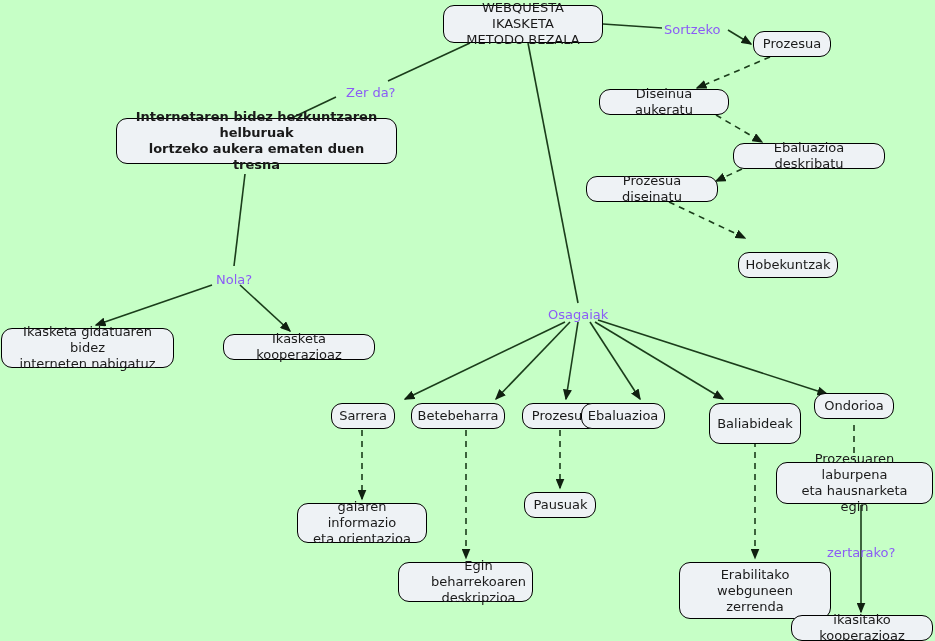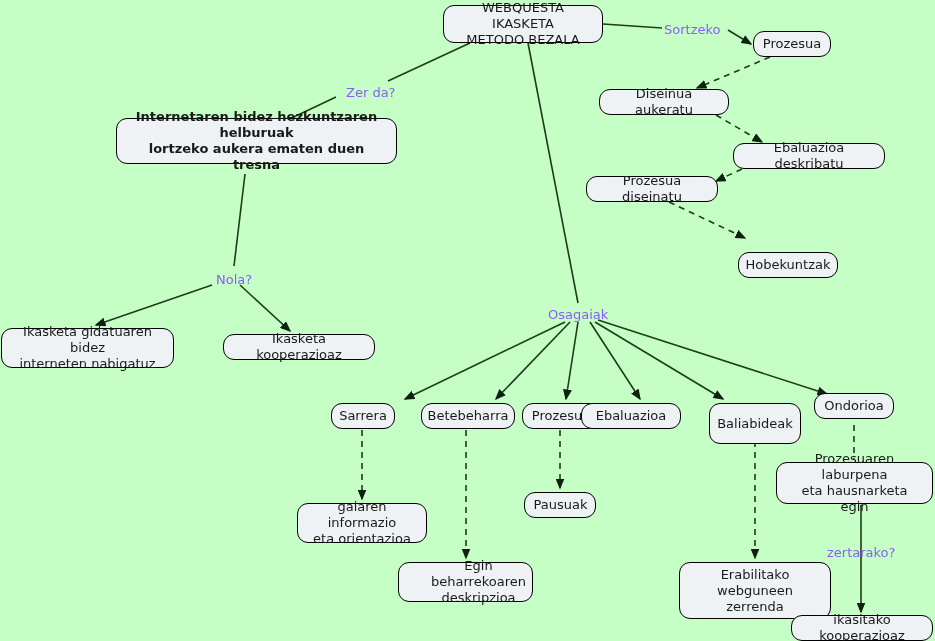--- a/index.html
+++ b/index.html
@@ -100,23 +100,23 @@
       <div class="node" style="left: 599px; top: 89px; width: 130px; height: 26px;">Diseinua aukeratu</div>
       <div class="node" style="left: 733px; top: 143px; width: 152px; height: 26px;">Ebaluazioa deskribatu</div>
       <div class="node" style="left: 586px; top: 176px; width: 132px; height: 26px;">Prozesua diseinatu</div>
       <div class="node" style="left: 738px; top: 240px; width: 100px; height: 26px; margin-top: 12px;">Hobekuntzak</div>
       <div class="node" style="left: 116px; top: 118px; width: 281px; height: 46px; font-weight: bold;">Internetaren bidez hezkuntzaren helburuak
 lortzeko aukera ematen duen tresna</div>
       <div class="node" style="left: 1px; top: 328px; width: 173px; height: 40px;">Ikasketa gidatuaren bidez
 interneten nabigatuz</div>
       <div class="node" style="left: 223px; top: 334px; width: 152px; height: 26px;">Ikasketa kooperazioaz</div>
       <div class="node" style="left: 331px; top: 403px; width: 64px; height: 26px;">Sarrera</div>
-      <div class="node" style="left: 421px; top: 403px; width: 94px; height: 26px;">Betebeharra</div>
+      <div class="node" style="left: 411px; top: 403px; width: 94px; height: 26px;">Betebeharra</div>
       <div class="node" style="left: 522px; top: 403px; width: 78px; height: 26px;">Prozesua</div>
-      <div class="node" style="left: 581px; top: 403px; width: 100px; height: 26px;">Ebaluazioa</div>
+      <div class="node" style="left: 581px; top: 403px; width: 84px; height: 26px;">Ebaluazioa</div>
       <div class="node" style="left: 709px; top: 403px; width: 92px; height: 41px;">Baliabideak</div>
       <div class="node" style="left: 814px; top: 393px; width: 80px; height: 26px;">Ondorioa</div>
       <div class="node" style="left: 297px; top: 503px; width: 130px; height: 40px;">gaiaren informazio
 eta orientazioa</div>
       <div class="node" style="left: 524px; top: 492px; width: 72px; height: 26px; padding-left: 10px;">Pausuak</div>
       <div class="node" style="left: 398px; top: 562px; width: 135px; height: 40px; padding-left: 35px;">Egin beharrekoaren
 deskripzioa</div>
       <div class="node" style="left: 679px; top: 562px; width: 152px; height: 57px;">Erabilitako webguneen
 zerrenda</div>
       <div class="node" style="left: 776px; top: 462px; width: 157px; height: 42px;">Prozesuaren laburpena

